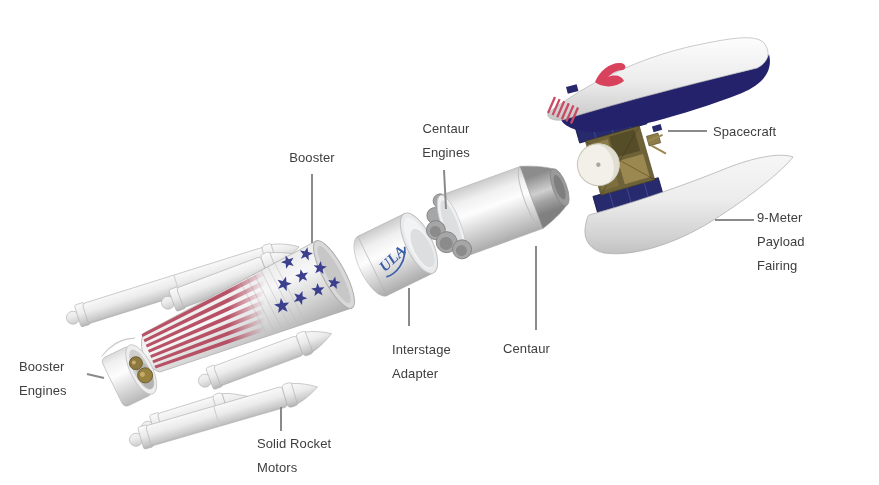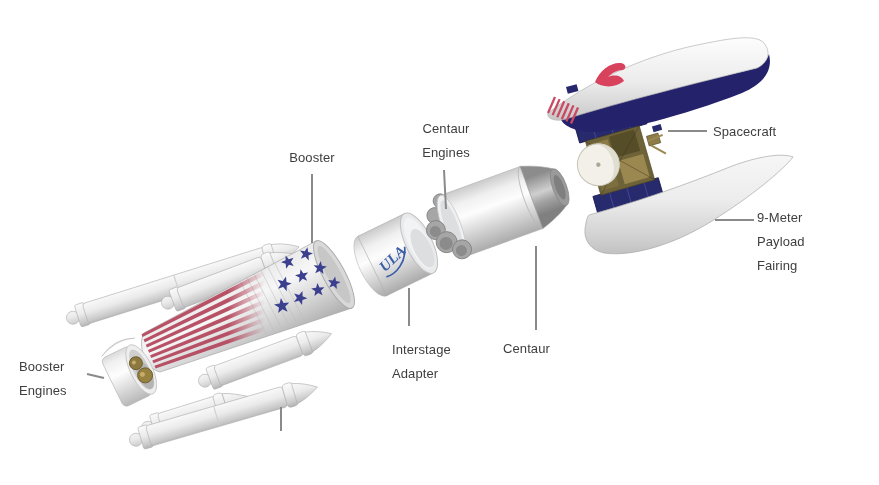--- a/index.html
+++ b/index.html
@@ -275,14 +275,16 @@
 Engines</div>
 <div class="label" style="left:713px;top:120px;width:120px;">Spacecraft</div>
 <div class="label" style="left:757px;top:206px;width:110px;">9-Meter
 Payload
 Fairing</div>
 <div class="label" style="left:368px;top:338px;width:120px;margin-left:24px;">Interstage
 Adapter</div>
 <div class="label" style="left:503px;top:337px;width:90px;">Centaur</div>
 <div class="label" style="left:19px;top:355px;width:100px;">Booster
 Engines</div>
+<div class="label" style="left:257px;top:432px;width:140px;">Solid Rocket
+Motors</div>
 
 </div>
 
 </body></html>

